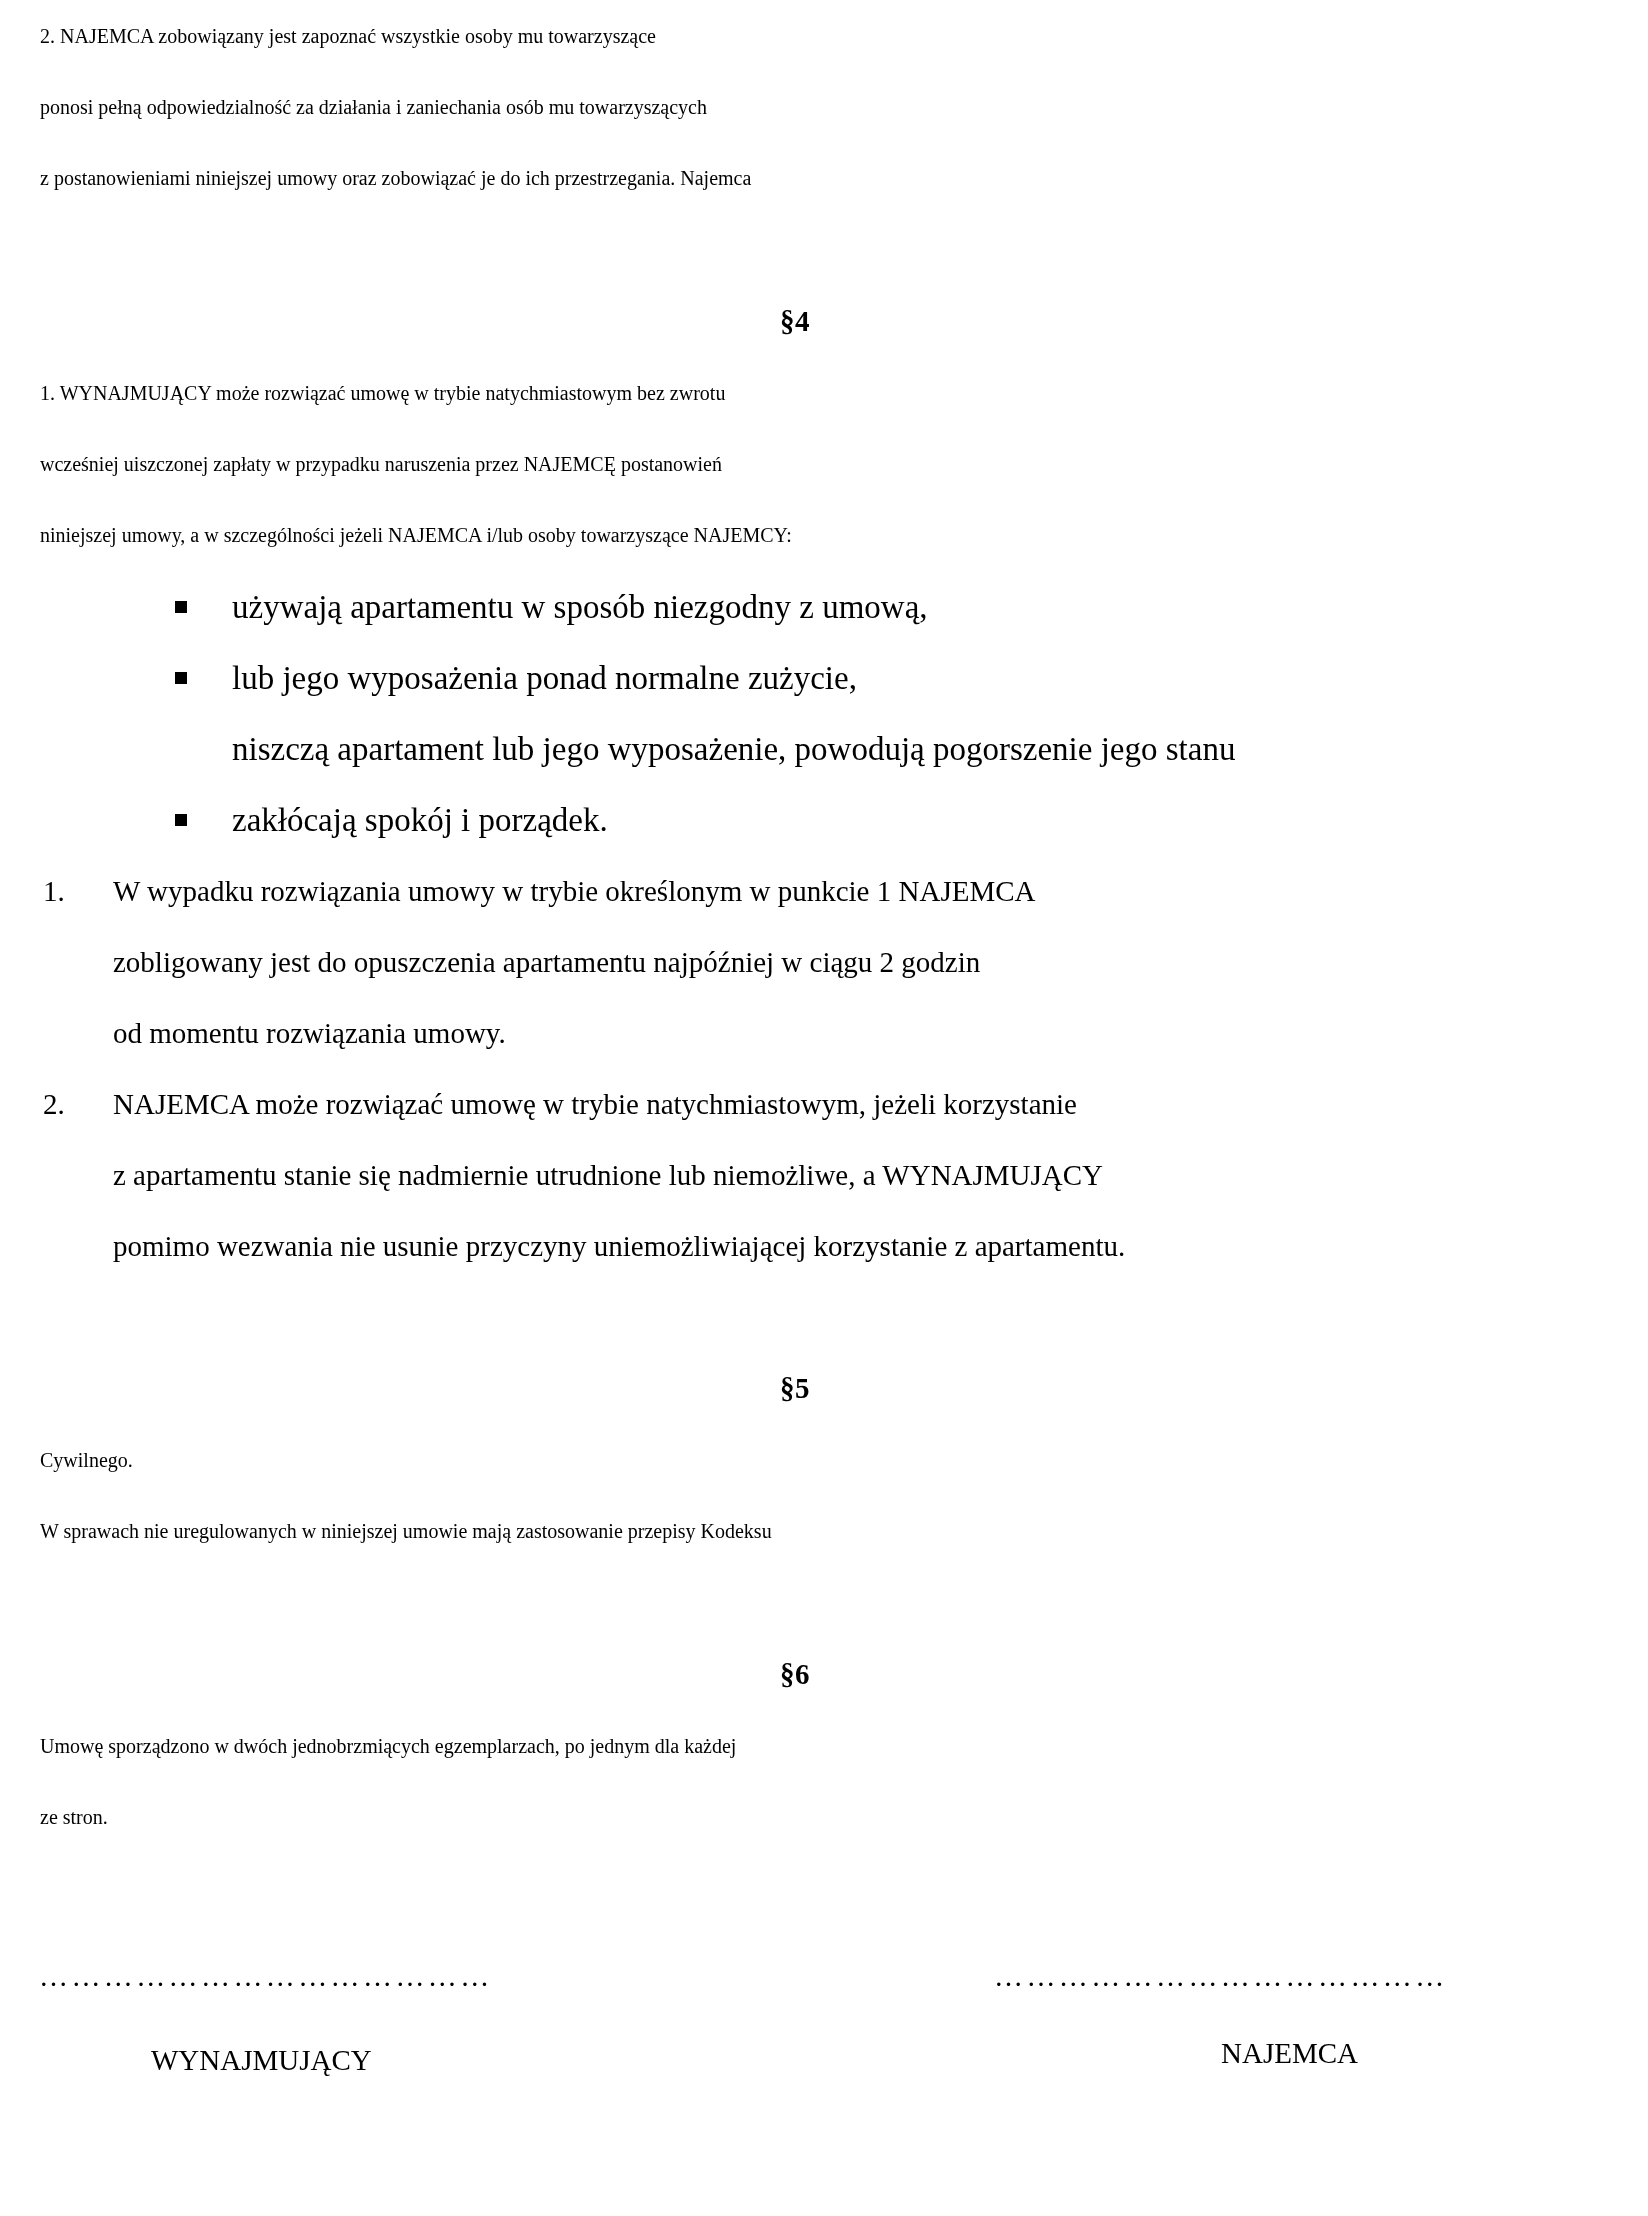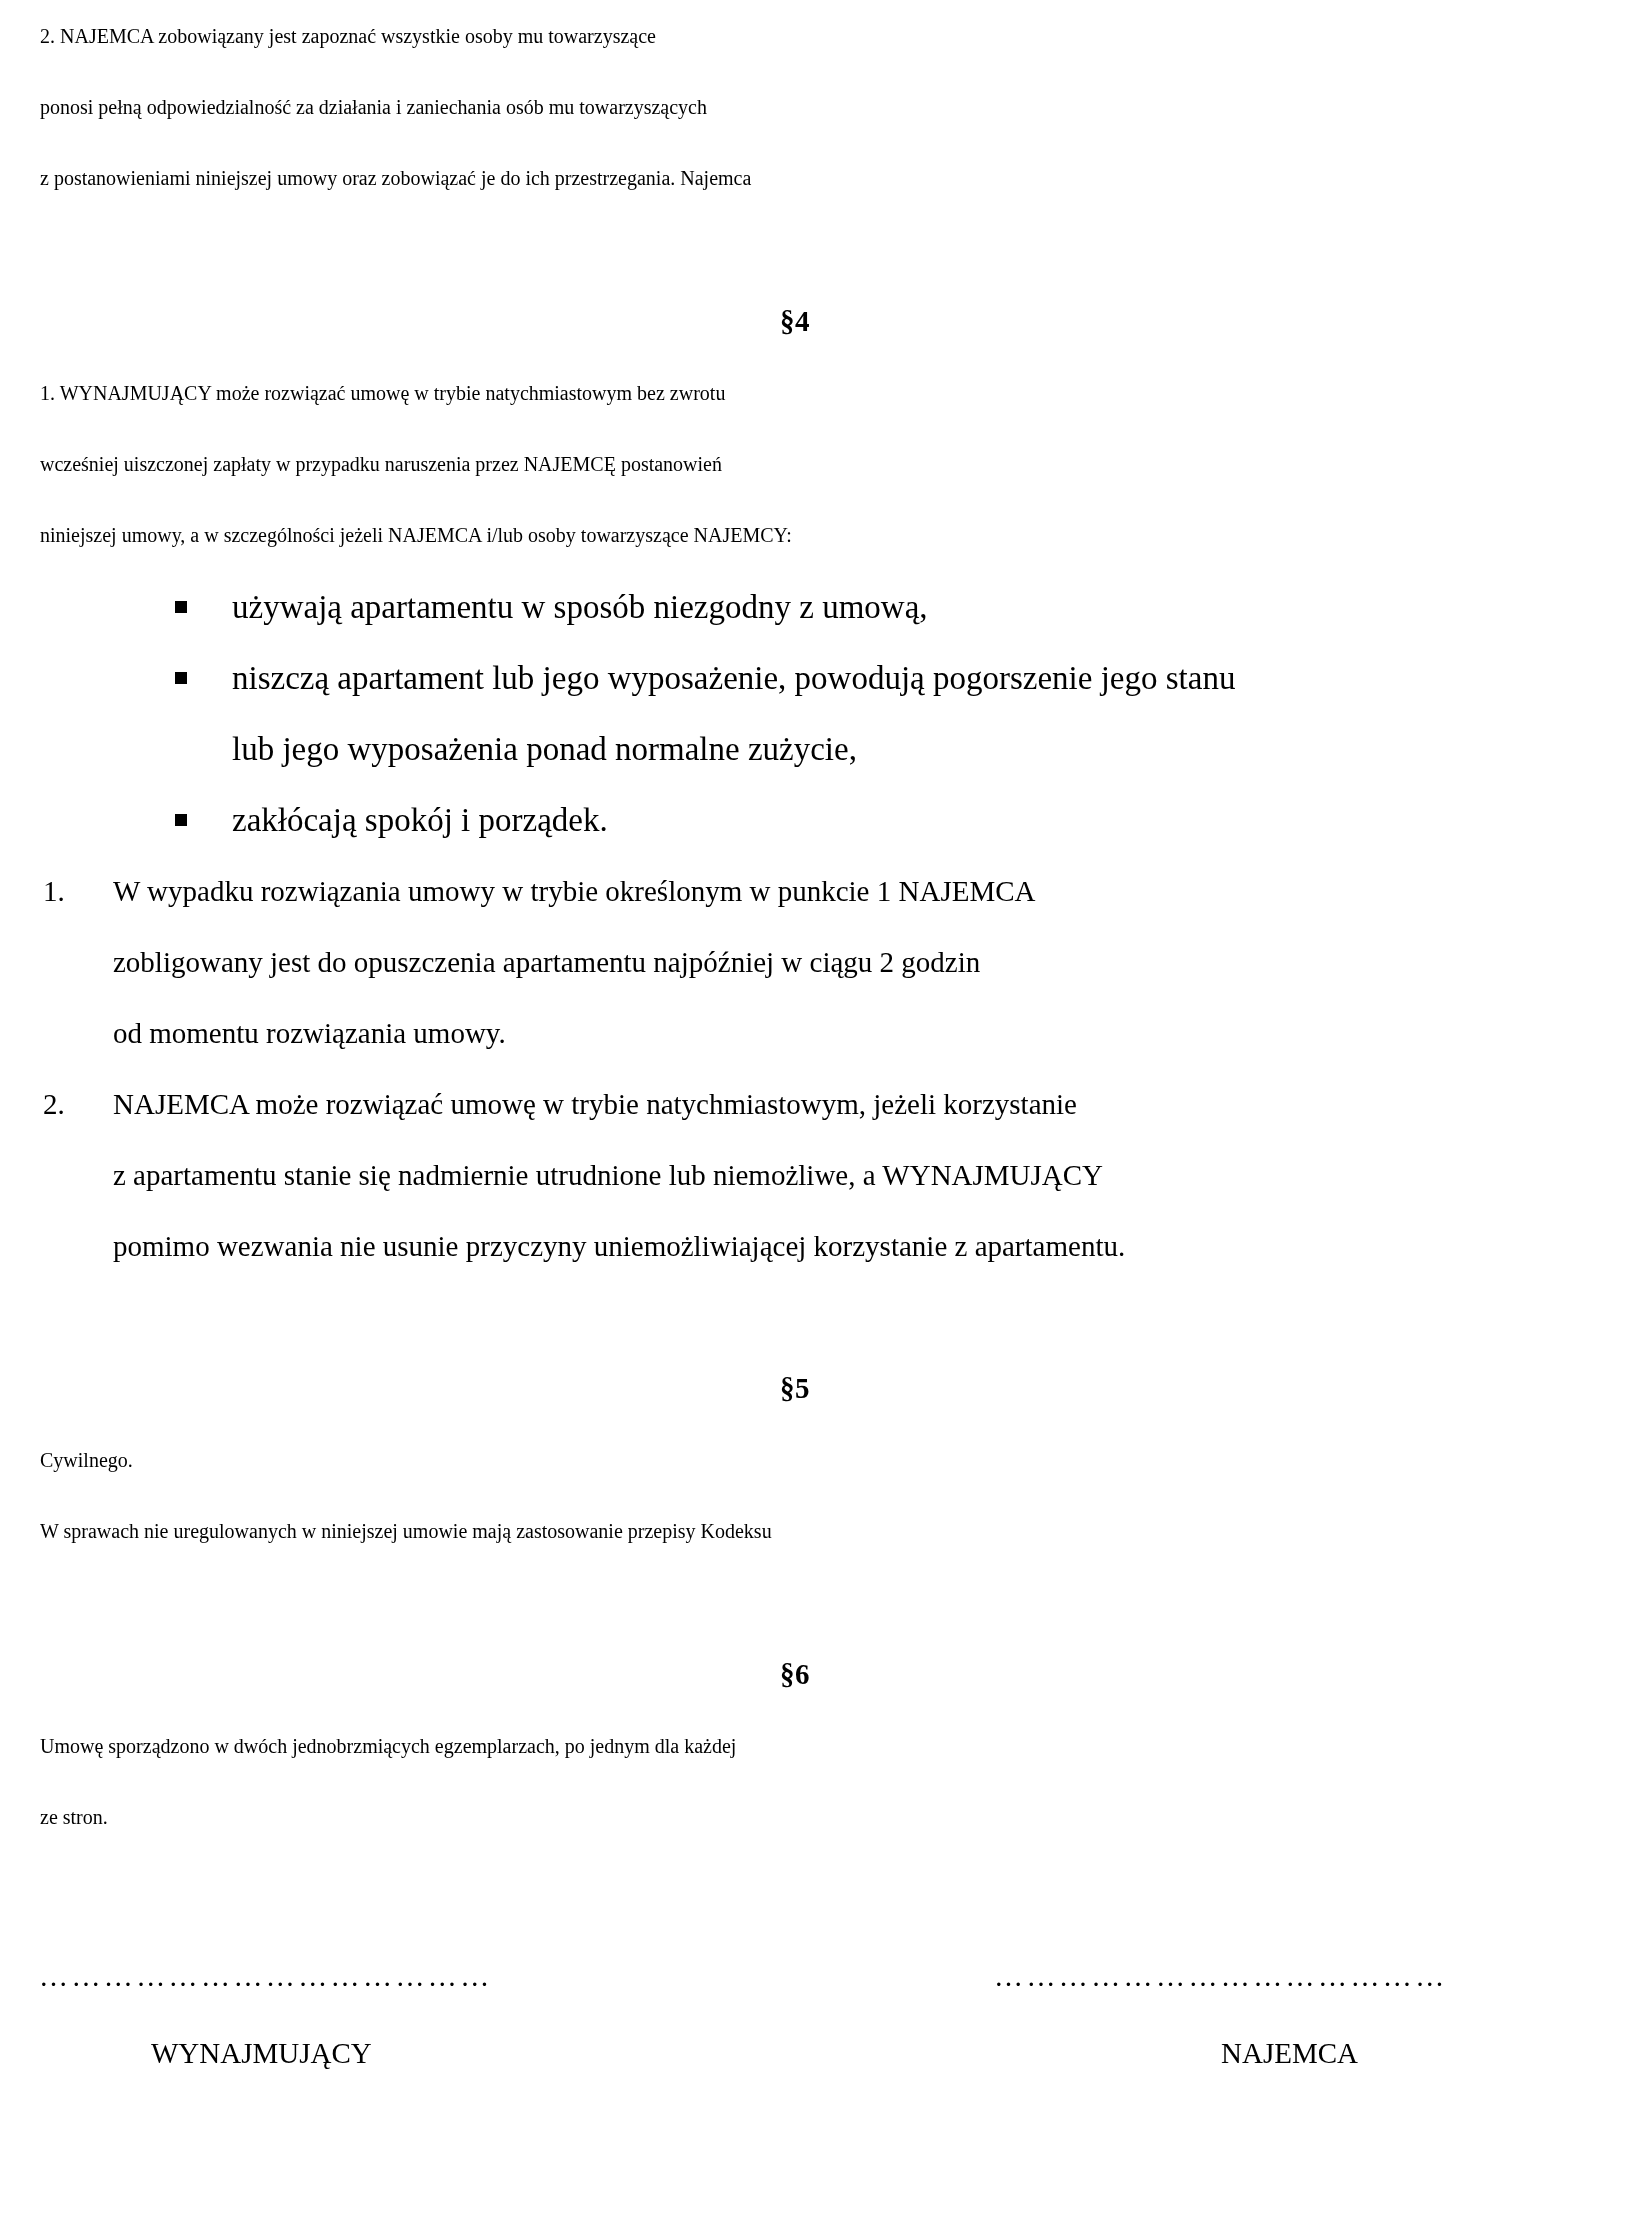--- a/index.html
+++ b/index.html
@@ -127,21 +127,21 @@
     position: relative;
     height: 72px;
   }
   .sig-label {
     position: absolute;
     top: 0;
     font-size: 29px;
     line-height: 48px;
     white-space: nowrap;
   }
-  .sig-label.left  { left: 112px; }
+  .sig-label.left  { left: 112px; margin-top: 7px; }
   .sig-label.right { left: 1182px; }
 </style>
 </head>
 <body>
 
 <div class="page">
 
   <div class="doc-body">
 
     <p class="para">
@@ -160,22 +160,22 @@
       <span class="line">niniejszej umowy, a w szczególności jeżeli NAJEMCA i/lub osoby towarzyszące NAJEMCY:</span>
     </p>
 
     <ul class="bullet-list">
       <li class="bullet-item">
         <span class="bullet-marker"></span>
         <span class="bullet-text">używają apartamentu w sposób niezgodny z umową,</span>
       </li>
       <li class="bullet-item">
         <span class="bullet-marker"></span>
+        <span class="bullet-text">lub jego wyposażenia ponad normalne zużycie,</span>
         <span class="bullet-text">niszczą apartament lub jego wyposażenie, powodują pogorszenie jego stanu</span>
-        <span class="bullet-text">lub jego wyposażenia ponad normalne zużycie,</span>
       </li>
       <li class="bullet-item">
         <span class="bullet-marker"></span>
         <span class="bullet-text">zakłócają spokój i porządek.</span>
       </li>
     </ul>
 
     <ol class="num-list">
       <li class="num-item">
         <span class="num-marker">1.</span>

